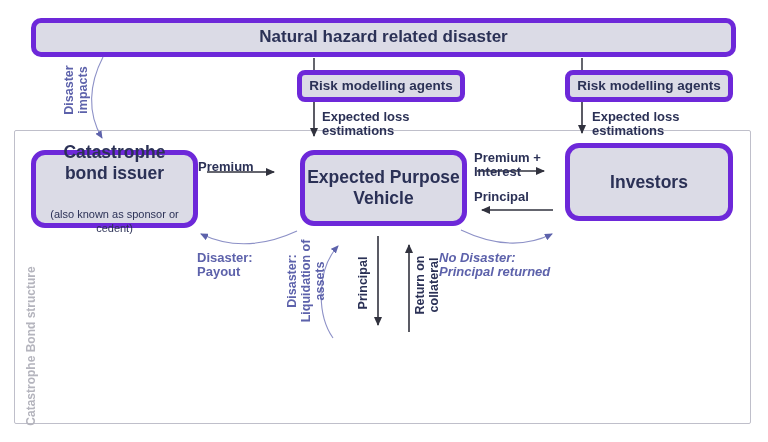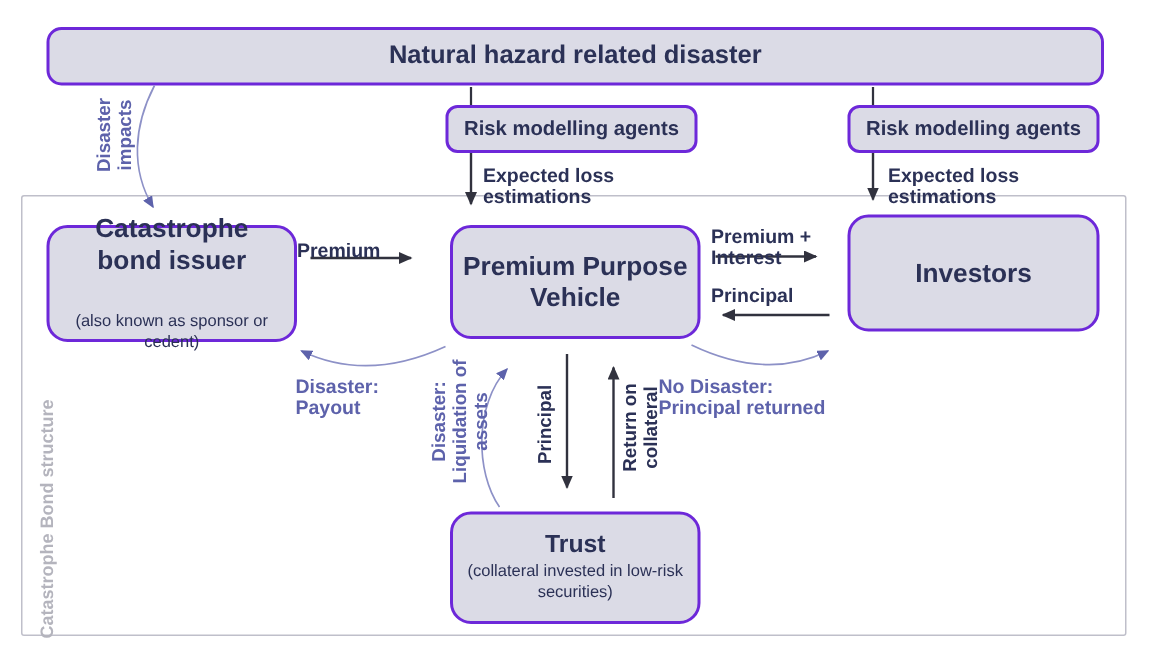--- a/index.html
+++ b/index.html
@@ -5,21 +5,21 @@
   html,body{margin:0;padding:0;background:#fff;}
   .canvas{
     position:relative;width:768px;height:442px;background:#fff;overflow:hidden;
     font-family:"Liberation Sans",sans-serif;color:#2b3156;
   }
   .frame{
     position:absolute;left:14px;top:130px;width:735px;height:292px;
     border:1.5px solid #bfbfca;border-radius:2px;background:transparent;
   }
   .node{
-    position:absolute;background:#dbdbe6;border:2px solid #6d28d9;
+    position:absolute;background:#dbdbe6;border:5px solid #6d28d9;
     display:flex;flex-direction:column;align-items:center;justify-content:center;
     text-align:center;box-sizing:border-box;
   }
   .node-title{font-weight:bold;color:#2b3156;white-space:pre-line;line-height:1.18;}
   .node-sub{font-size:11px;color:#2b3156;white-space:pre-line;line-height:1.25;margin-top:2px;}
   .lbl{
     position:absolute;font-size:13px;font-weight:600;color:#2b3156;
     white-space:pre-line;line-height:1.1;
   }
   .plbl{color:#5d62ab;}
@@ -54,33 +54,28 @@
     <div class="node-title" style="font-size:13.5px;">Risk modelling agents</div>
   </div>
 
   <div class="node" style="left:31px;top:150px;width:167px;height:78px;border-radius:14px;gap:23px;">
     <div class="node-title" style="font-size:17.5px;">Catastrophe
 bond issuer</div>
     <div class="node-sub">(also known as sponsor or cedent)</div>
   </div>
 
   <div class="node" style="left:300px;top:150px;width:167px;height:76px;border-radius:14px;">
-    <div class="node-title" style="font-size:17.5px;">Premium Purpose
+    <div class="node-title" style="font-size:17.5px;">Expected Purpose
 Vehicle</div>
   </div>
 
   <div class="node" style="left:565px;top:143px;width:168px;height:78px;border-radius:14px;">
     <div class="node-title" style="font-size:17.5px;">Investors</div>
   </div>
 
-  <div class="node" style="left:300px;top:341px;width:167px;height:75px;border-radius:14px;">
-    <div class="node-title" style="font-size:16.5px;">Trust</div>
-    <div class="node-sub">(collateral invested in low-risk
-securities)</div>
-  </div>
 
   <svg class="arrows" width="768" height="442" viewBox="0 0 768 442">
     <defs>
       <marker id="ahDark" markerUnits="userSpaceOnUse" markerWidth="9" markerHeight="8" refX="8" refY="4" orient="auto">
         <path d="M0,0 L9,4 L0,8 Z" fill="#31323e"></path>
       </marker>
       <marker id="ahPurple" markerUnits="userSpaceOnUse" markerWidth="8" markerHeight="7" refX="7" refY="3.5" orient="auto">
         <path d="M0,0 L8,3.5 L0,7 Z" fill="#5d62ab"></path>
       </marker>
     </defs>
@@ -129,16 +124,16 @@
   <div class="lbl plbl rot" style="left:77px;top:90px;position:absolute;font-size:12.5px;">Disaster
 impacts</div>
 
   <div class="lbl plbl center" style="left:197px;top:251px;width:100px;">Disaster:
 Payout</div>
 
   <div class="lbl plbl rot" style="left:307px;top:281px;position:absolute;font-size:12.5px;">Disaster:
 Liquidation of
 assets</div>
 
-  <div class="lbl plbl center" style="left:439px;top:251px;width:140px;">No Disaster:
+  <div class="lbl plbl center" style="left:439px;top:251px;width:140px;font-style:italic;">No Disaster:
 Principal returned</div>
 
 </div>
 
 </body></html>

